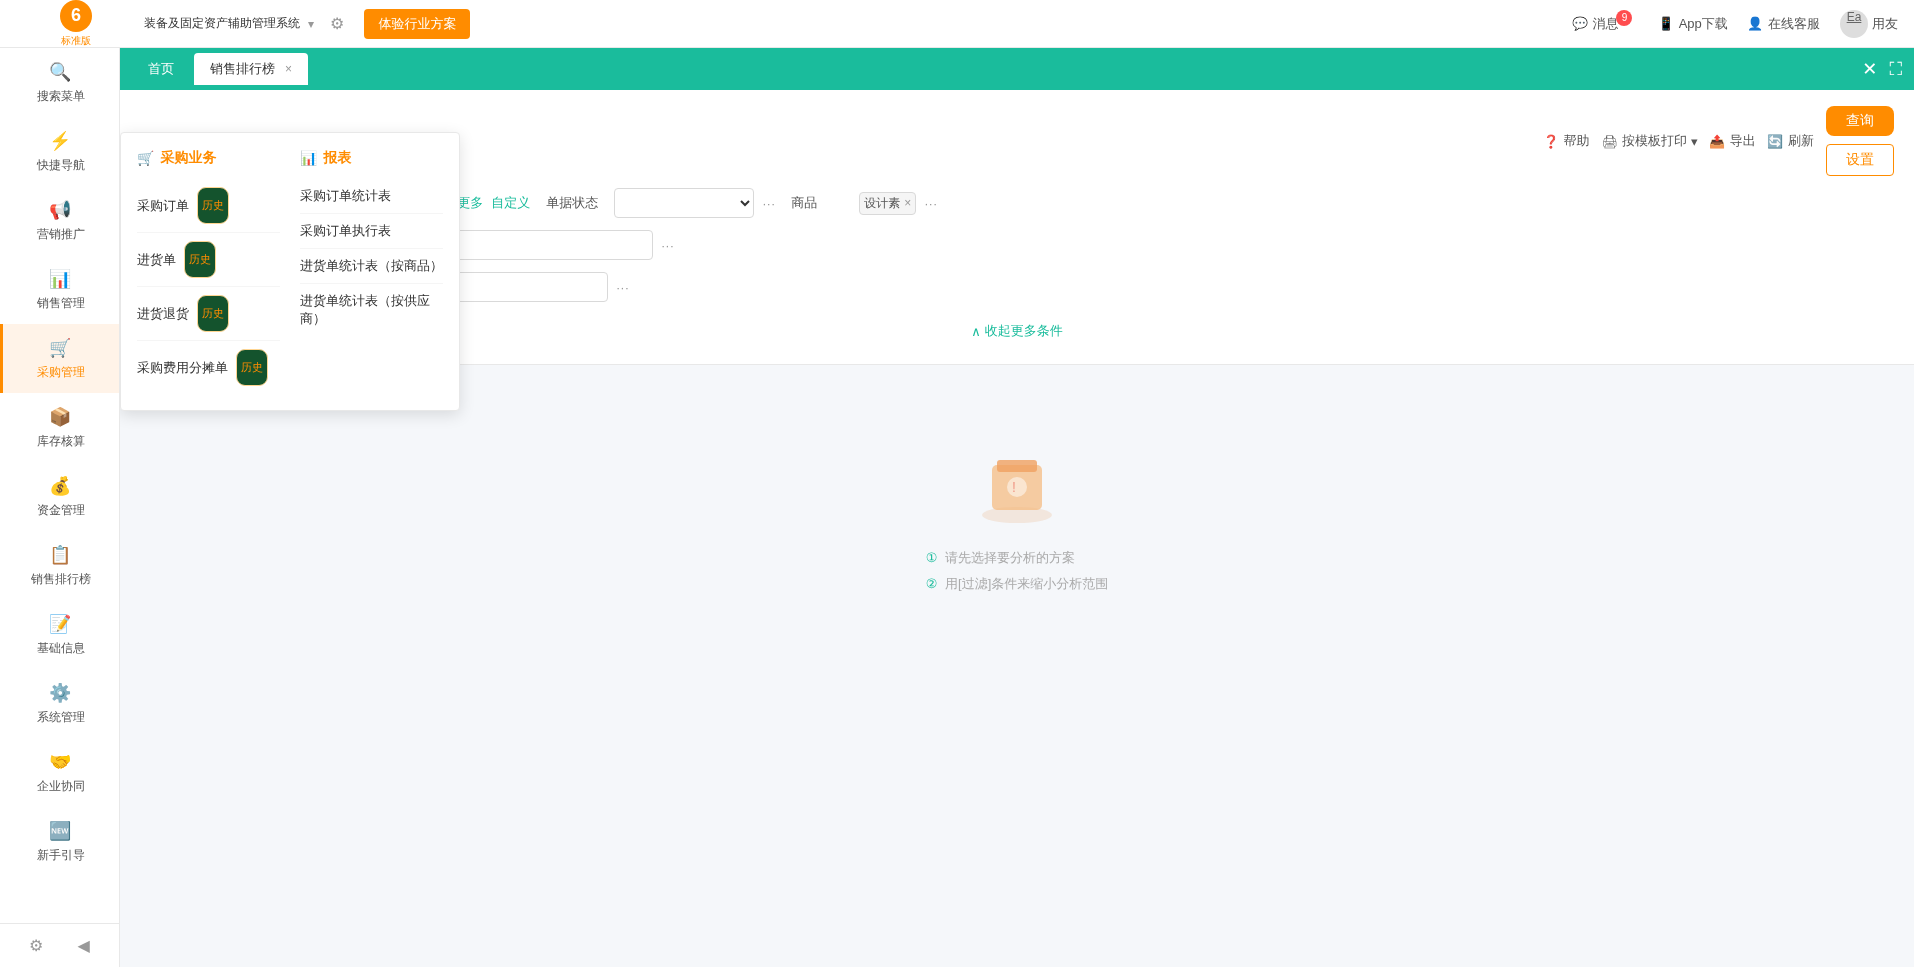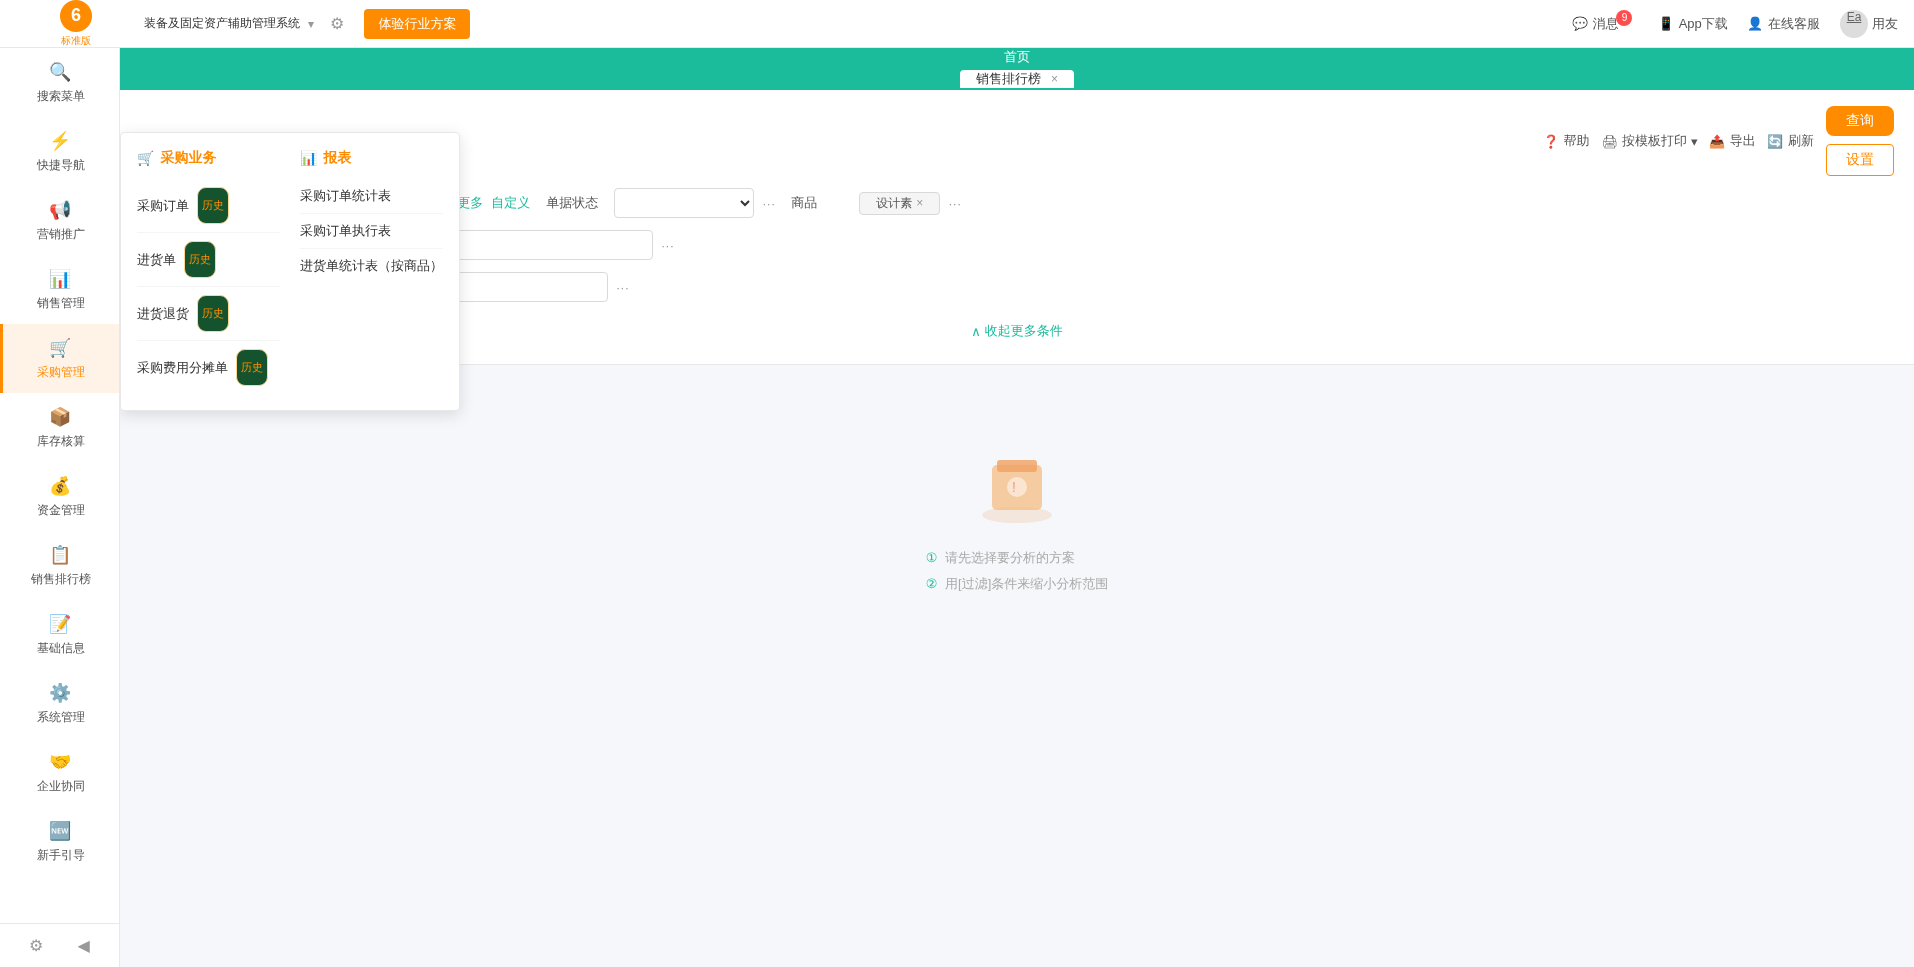--- a/index.html
+++ b/index.html
@@ -162,21 +162,20 @@
     }
 
     
     .tab-bar {
       height: 42px;
       background: #1abc9c;
       display: flex;
       align-items: center;
       padding: 0 12px;
       gap: 4px;
-      flex-direction: column;
     }
     .tab {
       height: 32px;
       padding: 0 16px;
       border-radius: 4px 4px 0 0;
       display: flex;
       align-items: center;
       font-size: 13px;
       cursor: pointer;
       gap: 6px;
@@ -284,21 +283,21 @@
       font-size: 13px;
       color: #333;
       min-width: 140px;
       height: 30px;
       background: #fff;
     }
     .filter-tag {
       background: #f5f5f5;
       border: 1px solid #d9d9d9;
       border-radius: 4px;
-      padding: 2px 16px;
+      padding: 2px 4px;
       font-size: 12px;
       color: #555;
       display: flex;
       align-items: center;
       gap: 4px;
     }
     .tag-close { cursor: pointer; color: #999; }
     .collapse-btn {
       display: flex;
       align-items: center;
@@ -520,20 +519,23 @@
             </div>
             <div class="menu-item">
               <span>采购订单统计表</span>
             </div>
             <div class="menu-item">
               <span>采购订单执行表</span>
             </div>
             <div class="menu-item">
               <span>进货单统计表（按商品）</span>
             </div>
+            <div class="menu-item">
+              <span>进货单统计表（按供应商）</span>
+            </div>
           </div>
         </div>
 
         <div class="filter-area">
           <div class="filter-toolbar">
             <div class="toolbar-btn">
               <span>❓</span>
               <span>帮助</span>
             </div>
             <div class="toolbar-btn">

